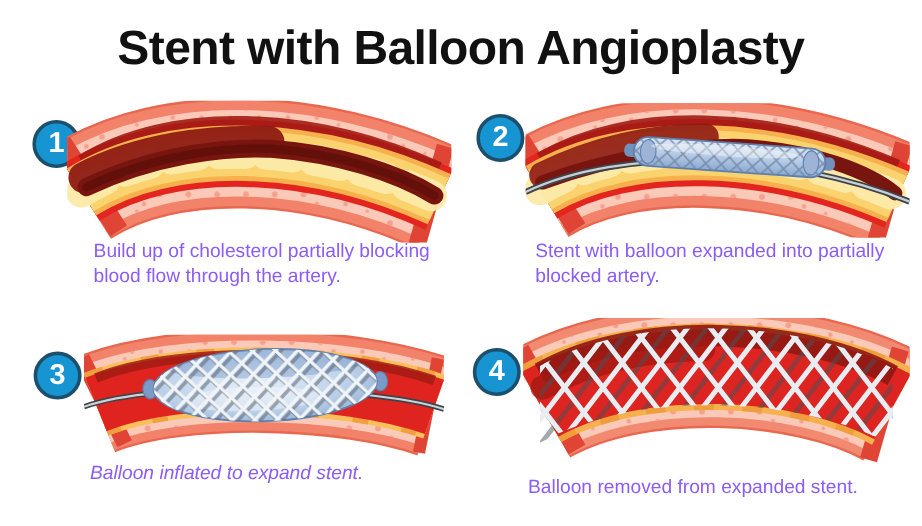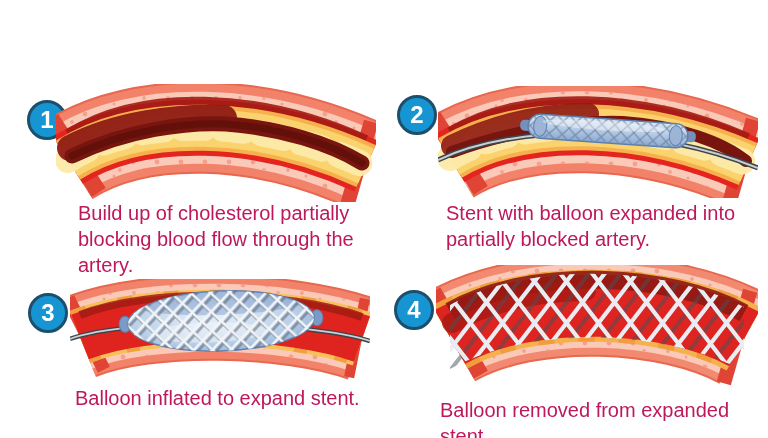--- a/index.html
+++ b/index.html
@@ -17,31 +17,34 @@
          color:#ffffff;font-size:24px;font-weight:bold;line-height:1;}
   .p1 .badge{left:27px;top:20px;}
   .p2 .badge{left:13px;top:15px;}
   .p3 .badge{left:28px;top:34px;}
   .p4 .badge{left:10px;top:31px;}
   .art{position:absolute;}
   .p1 .art{left:56px;top:4px;}
   .p2 .art{left:54px;top:6px;}
   .p3 .art{left:70px;top:20px;}
   .p4 .art{left:52px;top:6px;}
-  .caption{position:absolute;font-size:20px;line-height:1.3;color:#be185d;}
+  .caption{position:absolute;font-size:16px;line-height:1.3;color:#8b5cf6;}
   .p1 .caption{left:78px;top:120px;width:318px;}
   .p2 .caption{left:62px;top:120px;width:312px;}
-  .p3 .caption{left:75px;top:126px;width:300px;}
+  .p3 .caption{left:75px;top:126px;width:300px;font-style:italic;}
   .p4 .caption{left:56px;top:138px;width:320px;}
 </style>
 </head>
 <body>
 
 <div class="frame">
 
+  <div class="title-bar">
+    <h1>Stent with Balloon Angioplasty</h1>
+  </div>
 
   <div class="grid">
 
     <div class="panel p1">
       <div class="badge">1</div>
       <svg class="art" width="320" height="118" viewBox="0 0 320 118">
         <defs>
           <pattern id="dots1" width="24" height="24" patternUnits="userSpaceOnUse">
             <circle cx="5" cy="6" r="2.4" fill="#f29a86" opacity="0.85"></circle>
             <circle cx="16" cy="14" r="1.9" fill="#f29a86" opacity="0.85"></circle>

